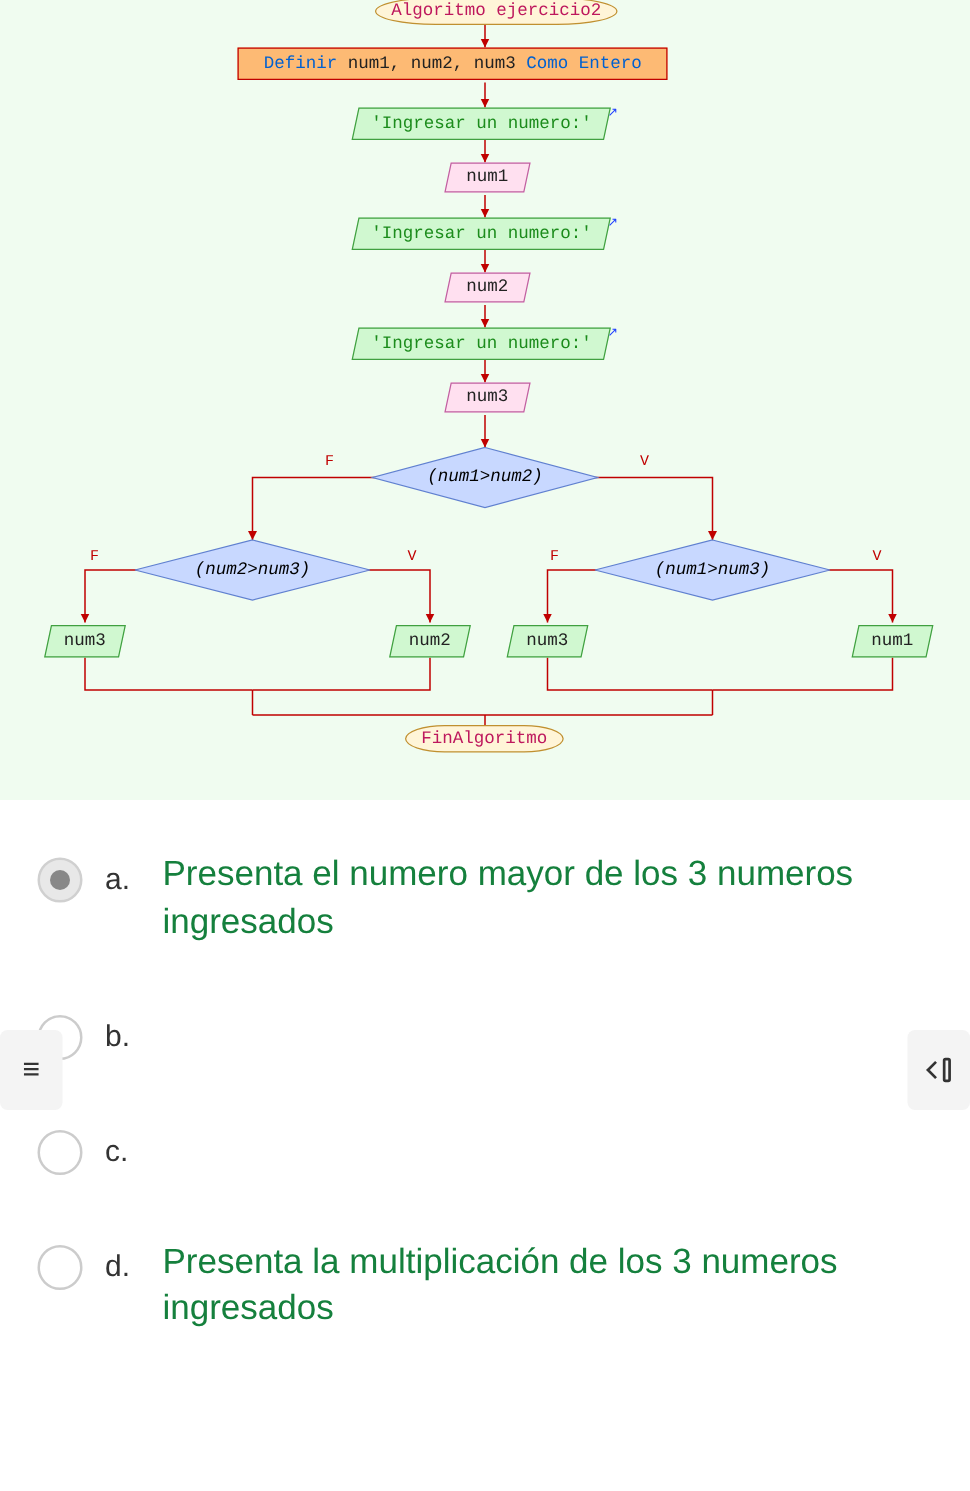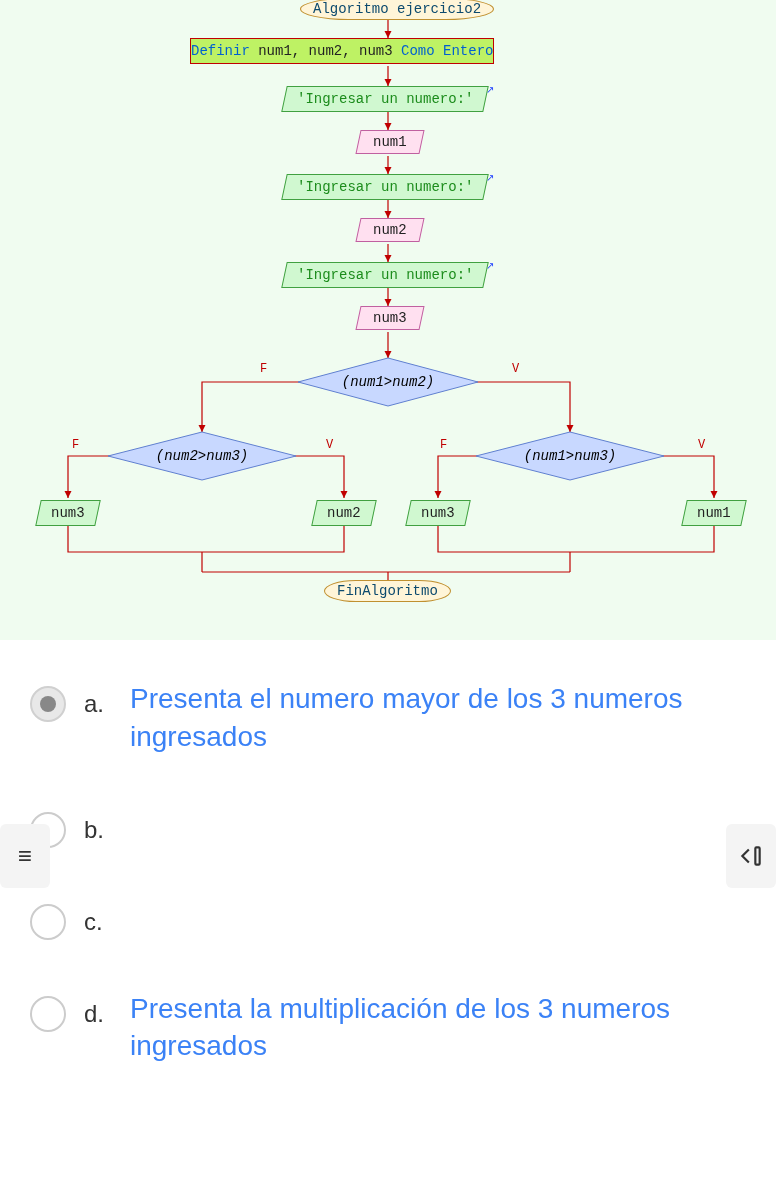--- a/index.html
+++ b/index.html
@@ -1,40 +1,40 @@
 <!DOCTYPE html>
 <html><head>
 <meta charset="utf-8">
 <style>
   * { box-sizing: border-box; margin: 0; padding: 0; }
   body { font-family: Arial, sans-serif; background: #fff; width: 776px; }
   .flowchart { background: #f0fcf0; padding: 10px 0 20px; position: relative; height: 640px; }
   .flowchart svg { position: absolute; left: 0; top: 0; }
   .node { position: absolute; font-family: 'Courier New', monospace; font-size: 14px; }
   .ellipse { border: 1px solid #c09030; background: #fff5d8; border-radius: 50%/100%; padding: 2px 12px; }
-  .rect { border: 1px solid #c00000; background: #bef264; padding: 4px 0; }
+  .rect { border: 1px solid #c00000; background: #fdba74; padding: 4px 20px; }
   .para-g { background: #d0f8d0; border: 1px solid #40a040; padding: 4px 12px; transform: skewX(-12deg); }
   .para-g span { display: inline-block; transform: skewX(12deg); }
   .para-p { background: #ffe0f0; border: 1px solid #c060a0; padding: 3px 14px; transform: skewX(-12deg); }
   .para-p span { display: inline-block; transform: skewX(12deg); }
   .dtext { position: absolute; font-family: 'Courier New', monospace; font-size: 14px; z-index: 2; text-align: center; font-style: italic; }
   .fvlabel { position: absolute; font-family: 'Courier New', monospace; font-size: 12px; color: #c00000; }
-  .kw-pink { color: #0c4a6e; }
+  .kw-pink { color: #be185d; }
   .kw-blue { color: #0060d0; }
   .kw-green { color: #1c8c1c; }
   .kw-black { color: #222; }
   .corner { position: absolute; font-size: 10px; color: #2040ff; }
 
   .options { padding: 40px 30px 30px 30px; }
   .option { display: flex; align-items: flex-start; gap: 18px; margin-bottom: 50px; }
   .radio { width: 36px; height: 36px; border-radius: 50%; border: 2px solid #ccc; flex-shrink: 0; margin-top: 6px; position: relative; }
   .radio.selected { border-color: #d0d0d0; background: #e8e8e8; }
   .radio.selected::after { content:""; width: 16px; height: 16px; background:#888; border-radius:50%; position:absolute; left:8px; top:8px;}
   .letter { font-size: 24px; color: #333; min-width: 28px; margin-top: 10px; }
-  .optext { font-size: 28px; color: #3b82f6; line-height: 1.35; flex: 1; font-family: 'Segoe UI', Arial, sans-serif; }
+  .optext { font-size: 28px; color: #15803d; line-height: 1.35; flex: 1; font-family: 'Segoe UI', Arial, sans-serif; }
   .sidebtn { position: absolute; width: 50px; height: 64px; background: #f4f4f4; display:flex; align-items:center; justify-content:center; border-radius: 6px; font-size: 24px; color:#333;}
   .sidebtn.left { left: 0; top: 824px; }
   .sidebtn.right { right: 0; top: 824px; }
 </style>
 </head>
 <body>
 
 <div class="flowchart">
   <svg width="776" height="640">
     <defs>

